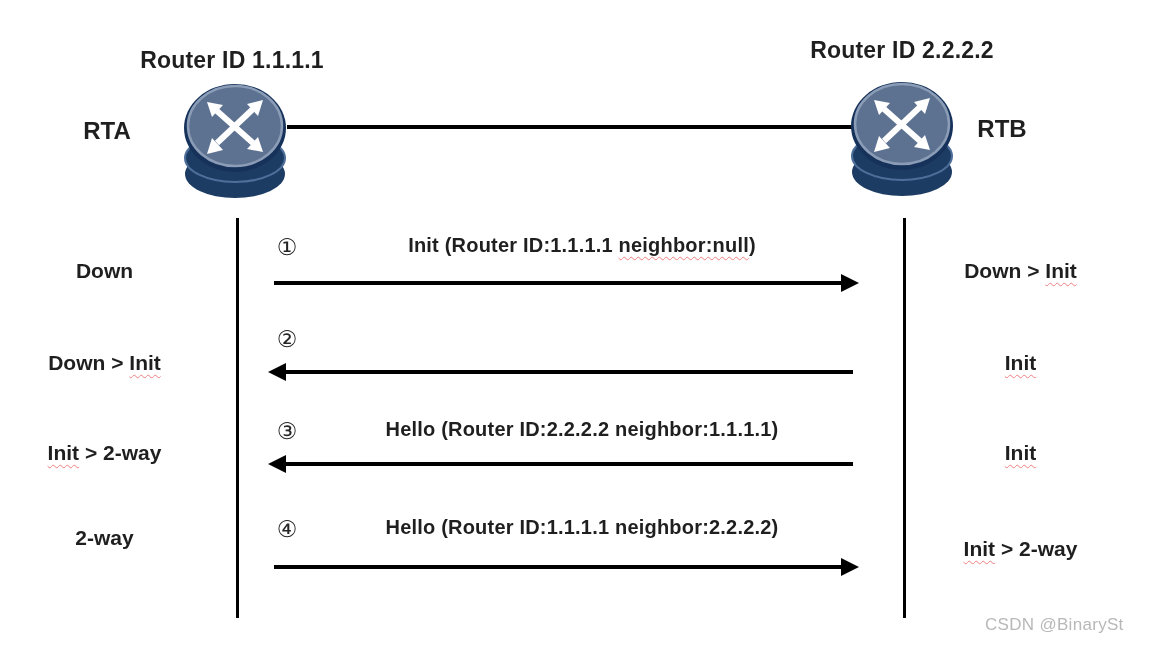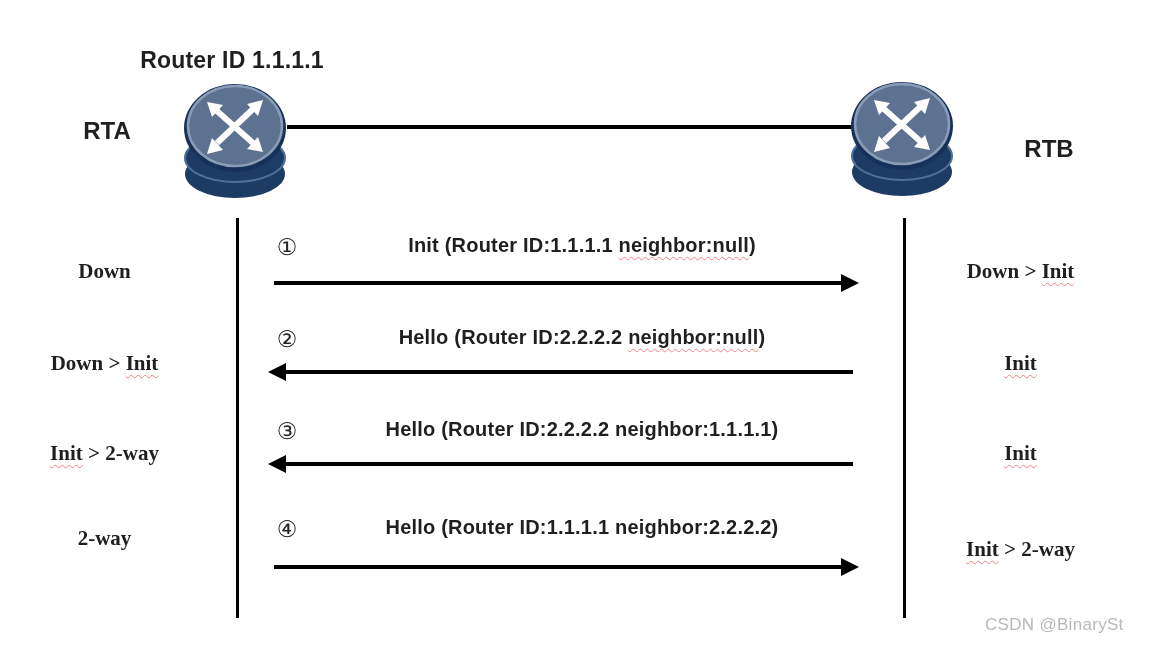--- a/index.html
+++ b/index.html
@@ -73,21 +73,20 @@
     border-right: 18px solid #000000;
   }
 
   
   .state {
     width: 185px;
     text-align: center;
     font-size: 21px;
     font-weight: 700;
     white-space: nowrap;
-    font-family: Liberation Serif, serif;
   }
 
   
   .squig {
     text-decoration-line: underline;
     text-decoration-style: wavy;
     text-decoration-color: #f08080;
     text-decoration-thickness: 1px;
     text-underline-offset: 4px;
   }
@@ -100,23 +99,24 @@
     letter-spacing: 0.3px;
     white-space: nowrap;
   }
 </style>
 </head>
 <body>
 
 <div class="stage">
 
   <div class="abs router-title" style="left:112px; top:47px;">Router ID 1.1.1.1</div>
+  <div class="abs router-title" style="left:782px; top:37px;">Router ID 2.2.2.2</div>
 
   <div class="abs router-name" style="left:62px; top:117px;">RTA</div>
-  <div class="abs router-name" style="left:1004px; top:115px;margin-top:20px;">RTB</div>
+  <div class="abs router-name" style="left:957px; top:115px;">RTB</div>
 
   <div class="abs link-line" style="left:287px; top:125px; width:565px;"></div>
 
   <div class="abs" style="left:183px; top:82px;">
     <svg width="104" height="118" viewBox="0 0 104 118">
       <ellipse cx="52" cy="92" rx="50" ry="24" fill="#1d3c63"></ellipse>
       <ellipse cx="52" cy="76" rx="50" ry="24" fill="#1d3c63" stroke="#4e6f9a" stroke-width="2"></ellipse>
       <ellipse cx="52" cy="46" rx="51" ry="44" fill="#16325a"></ellipse>
       <ellipse cx="52" cy="44" rx="47" ry="40" fill="#5d7191" stroke="#8b9cb6" stroke-width="2.5"></ellipse>
       <g>
@@ -151,21 +151,20 @@
   <div class="abs lifeline" style="left:903px; top:218px; height:400px;"></div>
 
   <div class="abs msg-num" style="left:270px; top:234px;">①</div>
   <div class="abs msg-label" style="left:308px; top:234px;"><span>Init (Router ID:1.1.1.1 </span><span class="squig">neighbor:null</span><span>)</span></div>
   <div class="abs arrow ltr" style="left:274px; top:274px;">
     <div class="shaft"></div>
     <div class="head"></div>
   </div>
 
   <div class="abs msg-num" style="left:270px; top:326px;">②</div>
-  <div class="abs msg-label" style="left:308px; top:326px;"><span>Hello (Router ID:2.2.2.2 </span><span class="squig">neighbor:null</span><span>)</span></div>
   <div class="abs arrow rtl" style="left:268px; top:363px;">
     <div class="shaft"></div>
     <div class="head"></div>
   </div>
 
   <div class="abs msg-num" style="left:270px; top:418px;">③</div>
   <div class="abs msg-label" style="left:308px; top:418px;"><span>Hello (Router ID:2.2.2.2 neighbor:1.1.1.1)</span><span class="squig"></span><span></span></div>
   <div class="abs arrow rtl" style="left:268px; top:455px;">
     <div class="shaft"></div>
     <div class="head"></div>

